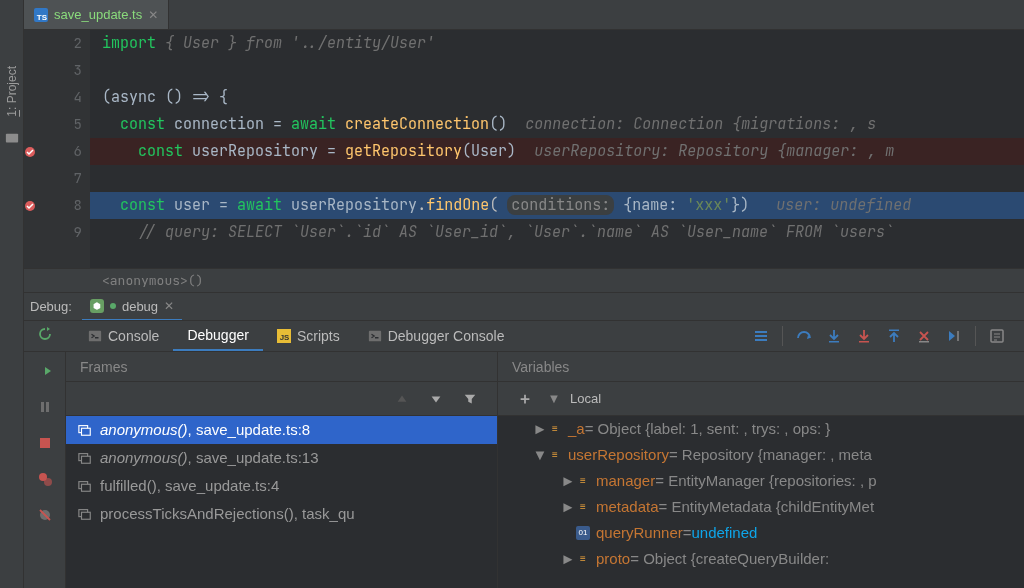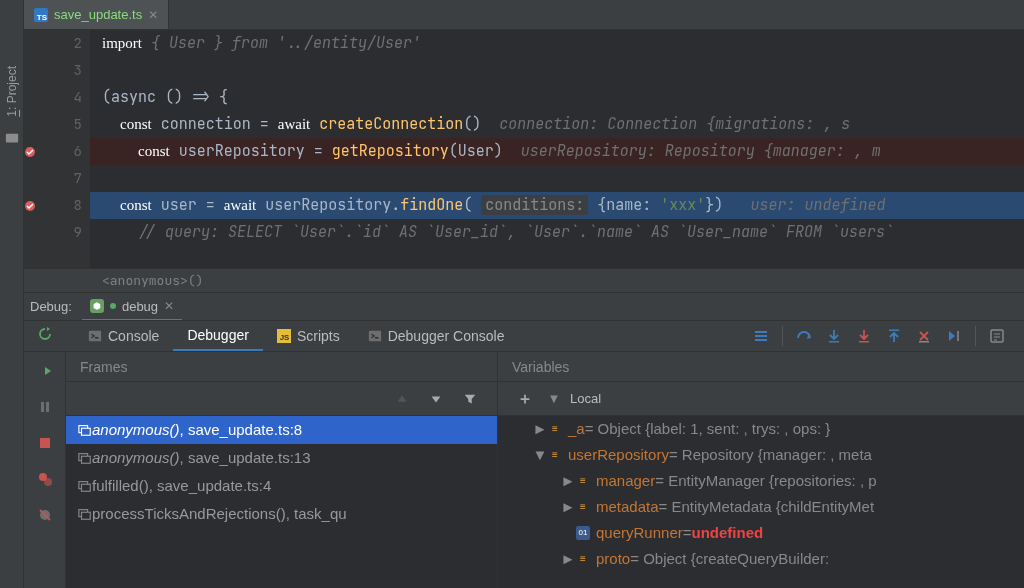--- a/index.html
+++ b/index.html
@@ -85,27 +85,27 @@
   }
   .gutter .ln { height: 27px; line-height: 27px; font-size: 14px; position: relative; }
   .gutter .bp {
     position: absolute; left: -2px; top: 6px;
     color: #db5c5c;
   }
   .code { flex: 1; padding-left: 12px; overflow: hidden; }
   .code .row { height: 27px; line-height: 27px; white-space: pre; }
   .code .row.hl { background: #2b4a72; margin-left: -12px; padding-left: 12px; }
   .code .row.hl2 { background: #3a2323; margin-left: -12px; padding-left: 12px; }
-  .kw { color: #ffffff; font-family: Liberation Serif, serif; }
+  .kw { color: #22c55e; }
   .id { color: #a9b7c6; }
   .fn { color: #ffc66d; }
   .str { color: #6a8759; }
   .cm { color: #707070; font-style: italic; text-align: center; }
   .hint { color: #707070; font-style: italic; }
-  .hint-box { background: #3b3f41; padding: 0 4px; border-radius: 3px; font-style: normal; color: #888; }
+  .hint-box { background: #3b3f41; padding: 0 4px; border-radius: 8px; font-style: normal; color: #888; }
   .op { color: #a9b7c6; }
 
   .crumb {
     height: 24px; line-height: 24px;
     background: #3c3f41;
     color: #808080;
     font-size: 13px;
     padding-left: 78px;
     border-top: 1px solid #323232;
   }
@@ -205,21 +205,21 @@
     display: flex; align-items: center; justify-content: flex-end;
     gap: 8px; padding-right: 14px;
     background: #3c3f41;
     border-bottom: 1px solid #323232;
   }
   .panel-tools.vars-tools { justify-content: flex-start; padding-left: 14px; }
   .frames-list, .vars-list { padding: 0; overflow: hidden; }
   .frame {
     height: 28px; line-height: 28px;
     padding-left: 12px;
-    display: flex; align-items: center; 
+    display: flex; align-items: center; gap: 8px;
     color: #999;
     font-size: 15px;
     cursor: pointer;
     white-space: nowrap;
   }
   .frame.sel { background: #2f65ca; color: #fff; }
   .frame .em { font-style: italic; }
 
   .var-row {
     height: 26px; line-height: 26px;
@@ -227,21 +227,21 @@
     font-size: 15px;
     white-space: nowrap;
     cursor: pointer;
   }
   .tw { color: #888; width: 16px; text-align: center; display: inline-block; }
   .var-ic { font-size: 10px; min-width: 14px; height: 14px; display: inline-flex; align-items: center; justify-content: center; margin-right: 6px; border-radius: 2px; }
   .var-ic.obj { color: #e8a03c; }
   .var-ic.prim { background: #3a5b8c; color: #fff; font-size: 8px; padding: 0 2px; }
   .vk { color: #c57633; }
   .vv { color: #888; }
-  .und { color: #ef4444; font-weight: bold; }
+  .und { color: #0ea5e9; }
 </style>
 </head>
 <body>
 
 <div class="rail">
   <div class="toolwin">
     <span><span class="u">1</span><span>: Project</span></span>
   </div>
   <svg width="14" height="14" viewBox="0 0 16 16">
       <rect x="1" y="3" width="14" height="10" rx="1" fill="#8c8c8c"></rect>

